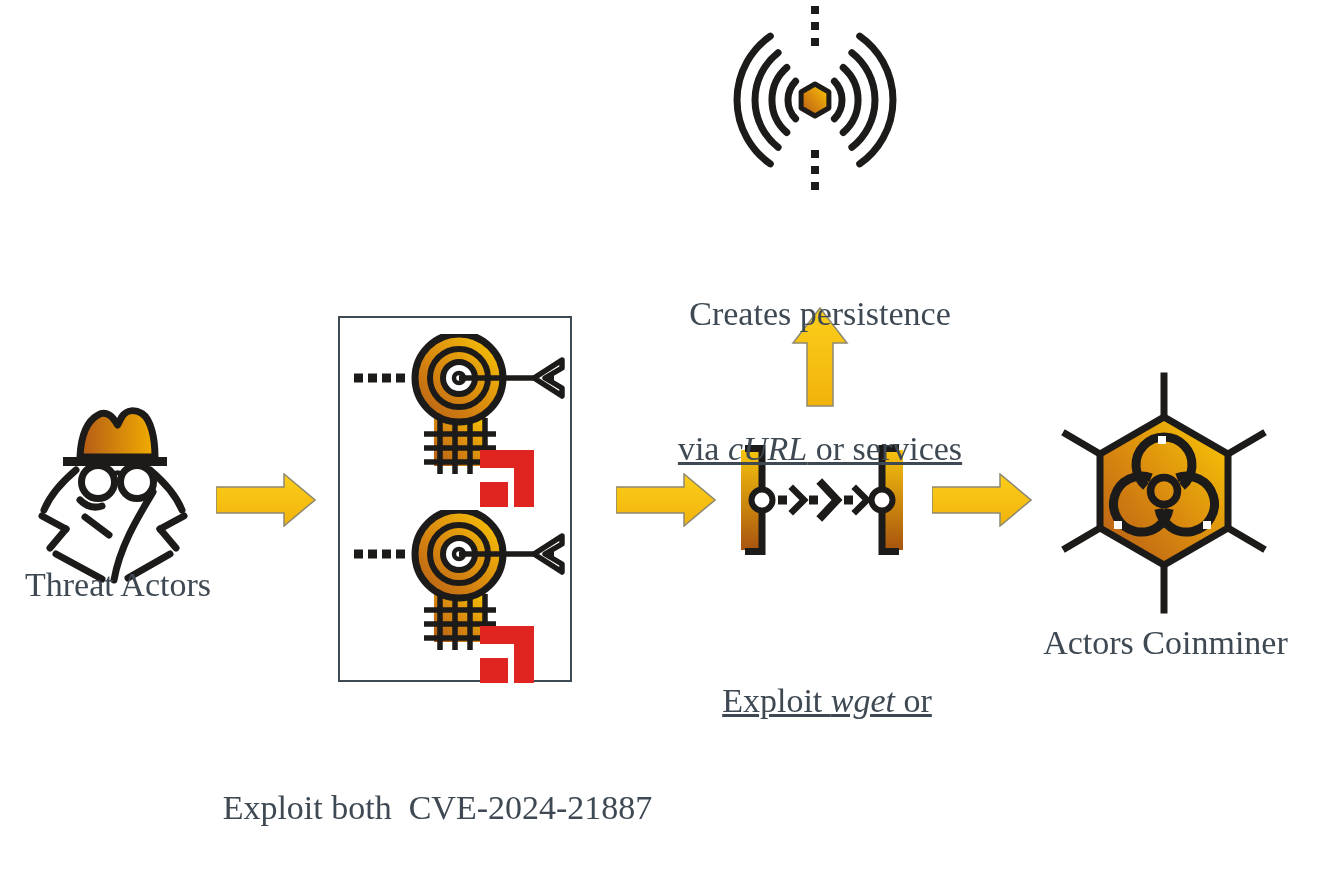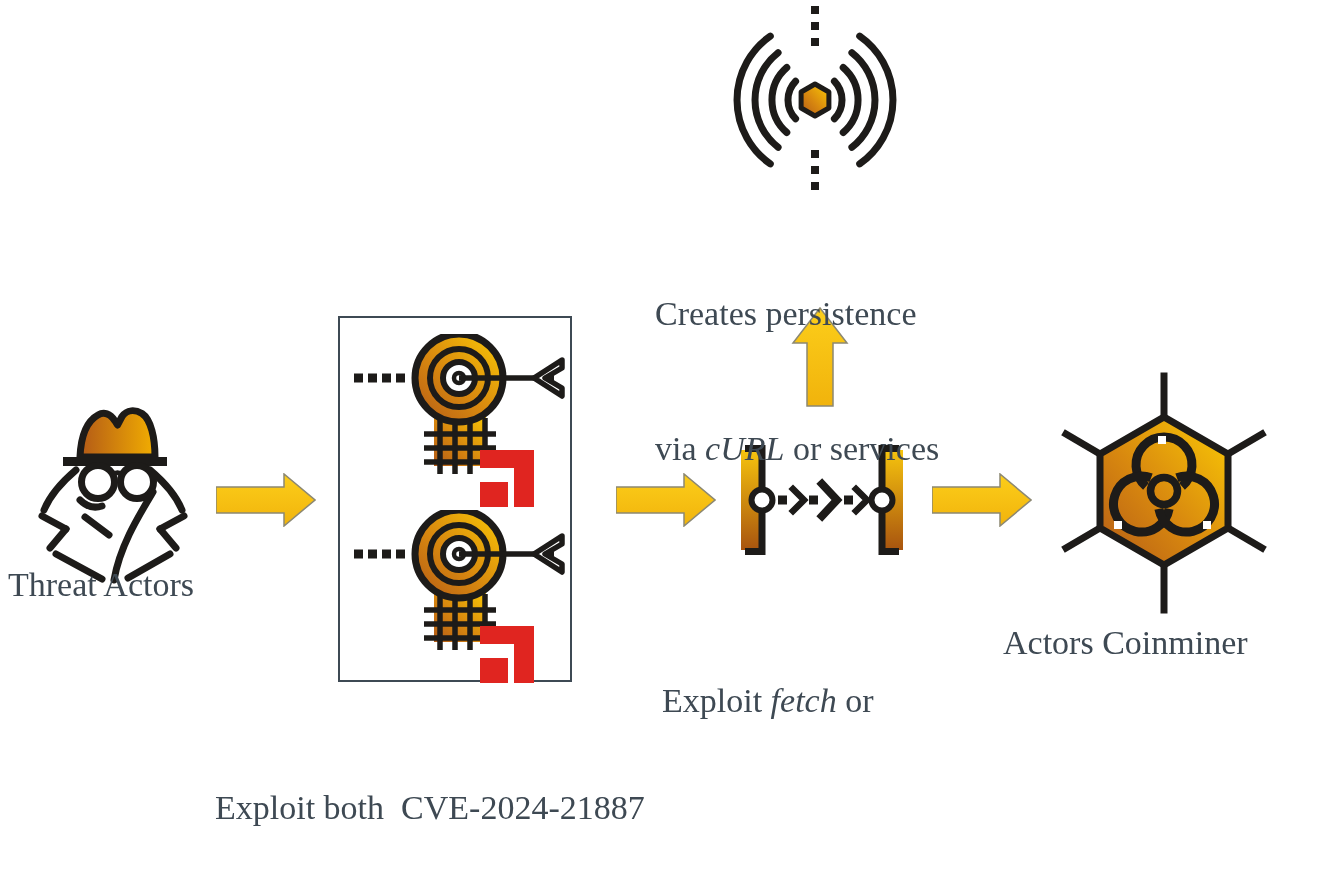--- a/index.html
+++ b/index.html
@@ -2,25 +2,25 @@
 <html><head>
 <meta charset="utf-8">
 <style>
   html,body{margin:0;padding:0;background:#ffffff;}
   .canvas{
     position:relative;width:1329px;height:881px;background:#ffffff;overflow:hidden;
     font-family:"Liberation Serif","DejaVu Serif",serif;color:#3E4953;
   }
   .abs{position:absolute;}
   .label{
-    position:absolute;font-size:34px;line-height:45px;
+    position:absolute;text-align:center;font-size:34px;line-height:45px;
     color:#3E4953;white-space:pre-wrap;
   }
   .label .it{font-style:italic;}
-  .label span{white-space:pre-wrap;}
+  .label span{white-space:pre-wrap;text-decoration:underline;}
   .exploit-box{
     position:absolute;left:338px;top:316px;width:234px;height:366px;
     border:2px solid #3E4A54;background:#ffffff;box-sizing:border-box;
   }
   svg{display:block;overflow:visible;}
 </style>
 </head>
 <body>
 
 <div class="canvas">
@@ -138,21 +138,21 @@
     </g>
     <g fill="none" stroke="#1D1B19" stroke-linecap="square">
       <path d="M56,46 L67,57 L56,68" stroke-width="6.5"></path>
       <path d="M85,41 L100,57 L85,73" stroke-width="8"></path>
       <path d="M119,46 L130,57 L119,68" stroke-width="6.5"></path>
     </g>
     <circle cx="25" cy="57" r="10.5" fill="#ffffff" stroke="#1D1B19" stroke-width="6"></circle>
     <circle cx="145" cy="57" r="10.5" fill="#ffffff" stroke="#1D1B19" stroke-width="6"></circle>
   </svg>
   <div class="label" style="left:662px;top:588px;width:330px">
-    <div><span>Exploit </span><span class="it">fetch</span><span> or</span></div>
+    <div><span>Exploit </span><span class="it">wget</span><span> or</span></div>
     
   </div>
 
   <svg class="abs" style="left:792px;top:307px" width="56" height="100" viewBox="0 0 56 100">
     <polygon points="28,1 55,36 41,36 41,99 15,99 15,36 1,36" fill="url(#grad-arrow)" stroke="#8C8872" stroke-width="1.5"></polygon>
   </svg>
 
   <svg class="abs" style="left:725px;top:4px" width="180" height="190" viewBox="0 0 180 190">
     <g fill="#1D1B19">
       <rect x="86" y="2" width="8" height="8"></rect>

